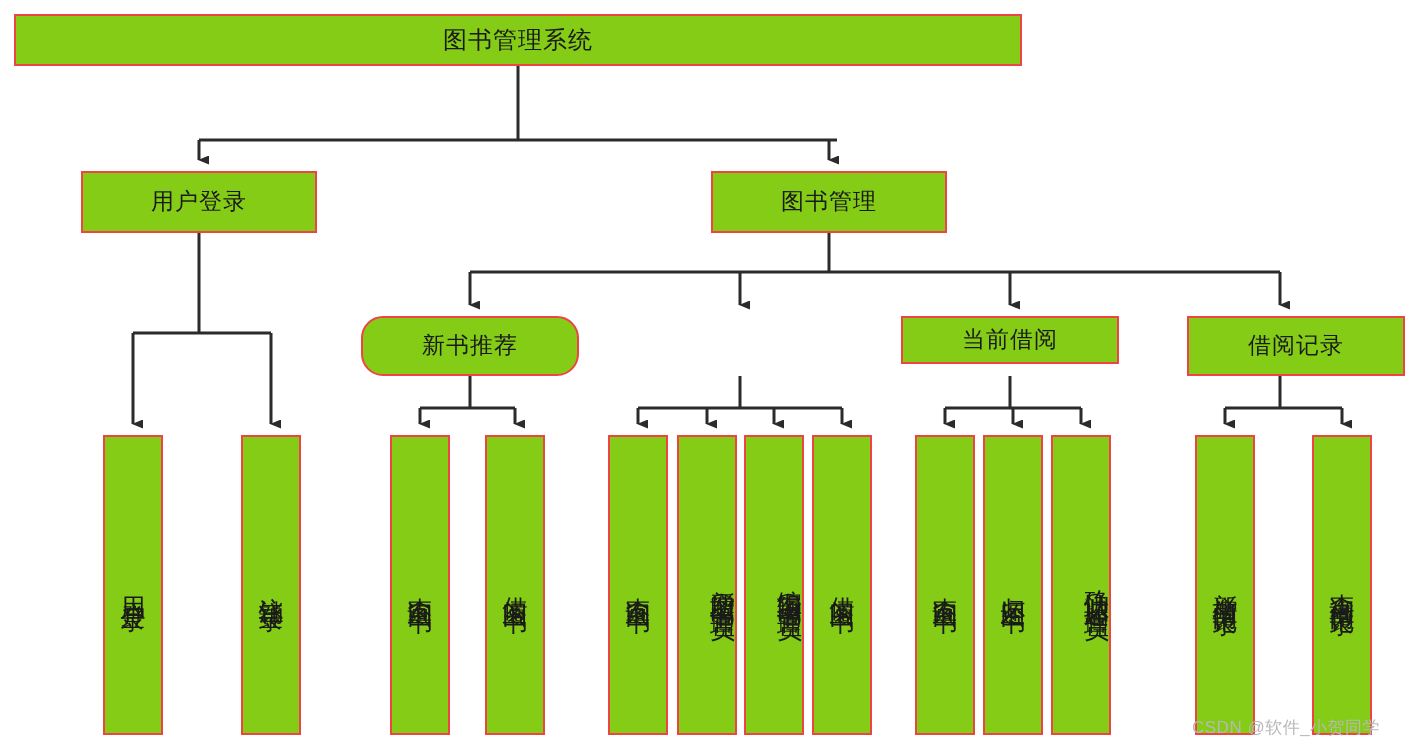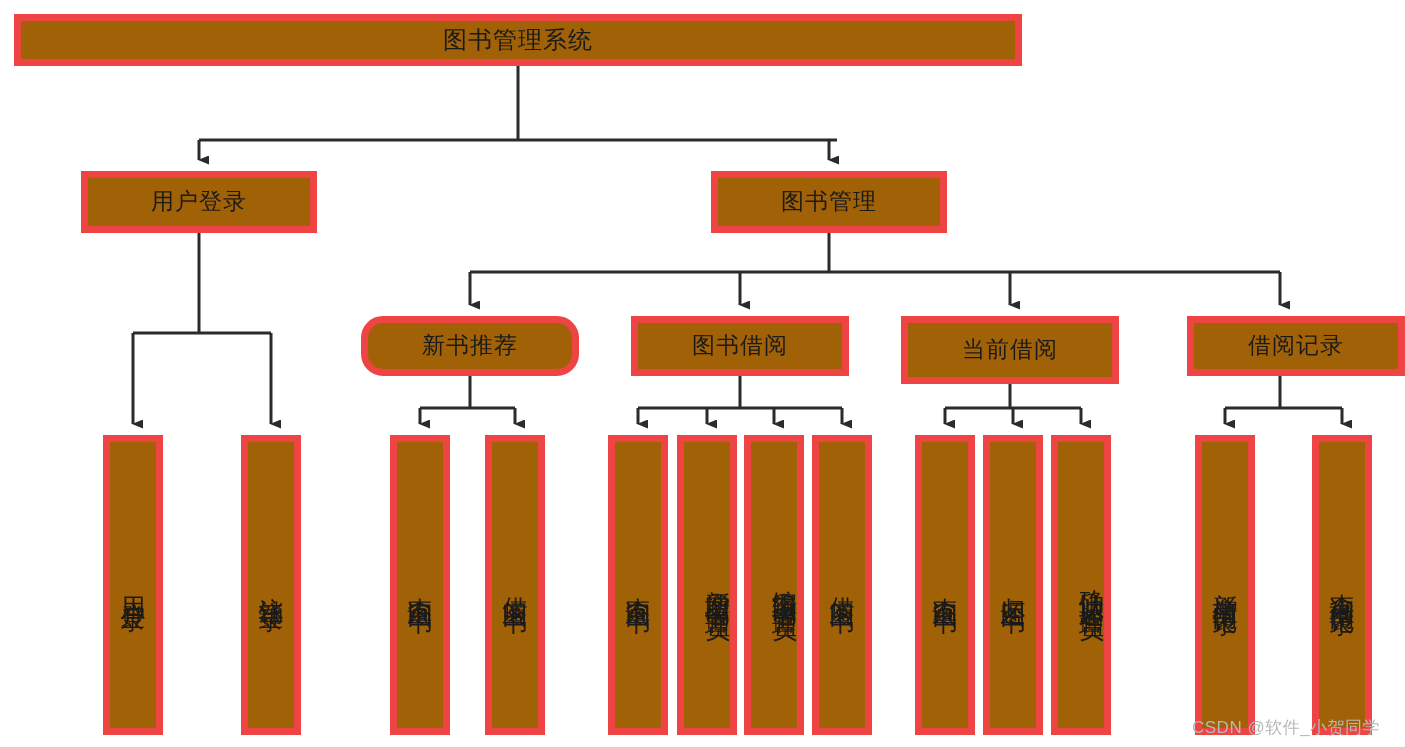--- a/index.html
+++ b/index.html
@@ -13,22 +13,22 @@
   #canvas {
     position: relative;
     width: 1405px;
     height: 747px;
     background: #ffffff;
     overflow: hidden;
   }
   .node {
     position: absolute;
     box-sizing: border-box;
-    border: 7px solid #ef4444;
-    background: #a16207;
+    border: 2px solid #ef4444;
+    background: #84cc16;
     display: flex;
     align-items: center;
     justify-content: center;
     color: #1a1a1a;
   }
   .node.h {
     font-size: 23px;
     letter-spacing: 1px;
     line-height: 1.2;
   }
@@ -121,22 +121,21 @@
       <path d="M1342,408 L1342,424" marker-end="url(#arrow)"></path>
     </g>
   </svg>
 
   <div class="node h root" style="left: 14px; top: 14px; width: 1008px; height: 52px;">图书管理系统</div>
 
   <div class="node h" style="left: 81px; top: 171px; width: 236px; height: 62px;">用户登录</div>
   <div class="node h" style="left: 711px; top: 171px; width: 236px; height: 62px;">图书管理</div>
 
   <div class="node h" style="left: 361px; top: 316px; width: 218px; height: 60px; border-radius: 22px;">新书推荐</div>
-  <div class="node h" style="left: 631px; top: 316px; width: 218px; height: 60px;">图书借阅</div>
-  <div class="node h" style="left: 901px; top: 316px; width: 218px; height: 68px; font-family: Liberation Serif, serif;">当前借阅</div>
+  <div class="node h" style="left: 901px; top: 316px; width: 218px; height: 48px; font-family: Liberation Serif, serif;">当前借阅</div>
   <div class="node h" style="left: 1171px; top: 316px; width: 218px; height: 60px; margin-left: 16px;">借阅记录</div>
 
   <div class="node v mid" style="left: 103px; top: 435px; width: 60px; height: 300px;">用户登录</div>
   <div class="node v mid" style="left: 241px; top: 435px; width: 60px; height: 300px;">注销登录</div>
   <div class="node v mid" style="left: 390px; top: 435px; width: 60px; height: 300px;">查询图书</div>
   <div class="node v mid" style="left: 485px; top: 435px; width: 60px; height: 300px;">借阅图书</div>
   <div class="node v mid" style="left: 608px; top: 435px; width: 60px; height: 300px;">查询图书</div>
   <div class="node v" style="left: 677px; top: 435px; width: 60px; height: 300px;">新增图书（管理员）</div>
   <div class="node v" style="left: 744px; top: 435px; width: 60px; height: 300px;">编辑图书（管理员）</div>
   <div class="node v mid" style="left: 812px; top: 435px; width: 60px; height: 300px;">借阅图书</div>

